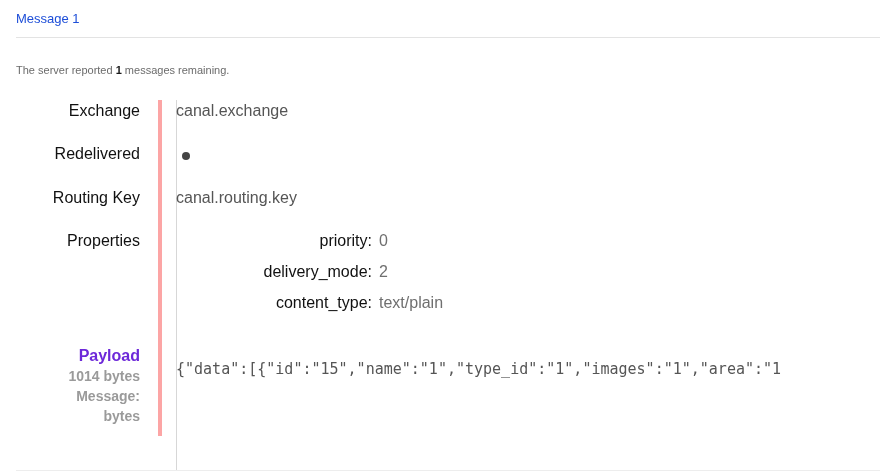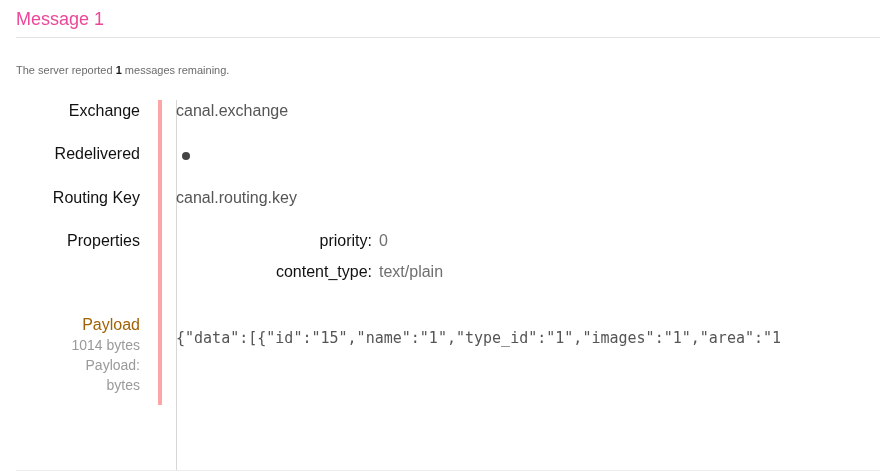--- a/index.html
+++ b/index.html
@@ -26,22 +26,22 @@
   .panel-header {
     position: absolute;
     left: 16px;
     top: 8px;
     width: 864px;
     height: 30px;
     border-bottom: 1px solid #e3e3e3;
     box-sizing: border-box;
   }
   .panel-title {
-    font-size: 18px;
-    color: #ec4899;
+    font-size: 13px;
+    color: #1d4ed8;
     line-height: 22px;
     white-space: nowrap;
   }
 
   
   .summary-line {
     position: absolute;
     left: 16px;
     top: 58px;
     font-size: 11px;
@@ -116,30 +116,30 @@
     text-align: left;
     color: #6f6f6f;
     white-space: nowrap;
   }
 
   
   .payload-row .detail-label {
     padding-bottom: 10px;
   }
   .payload-name {
-    font-weight: normal;
-    font-size: 16px;
-    color: #a16207;
+    font-weight: bold;
+    font-size: 16px;
+    color: #6d28d9;
     line-height: 21px;
   }
   .payload-meta {
     font-size: 14px;
     color: #9a9a9a;
     line-height: 20px;
-    font-weight: normal;
+    font-weight: bold;
   }
   .payload-body {
     font-family: "DejaVu Sans Mono", "Liberation Mono", monospace;
     font-size: 15px;
     color: #555555;
     line-height: 21px;
     white-space: nowrap;
     overflow: hidden;
     padding-top: 14px;
     width: 712px;
@@ -202,33 +202,37 @@
       <tr>
         <td class="detail-label">Properties</td>
         <td class="detail-value">
           <table class="props-table">
             <tbody>
               <tr>
                 <td class="prop-key">priority:</td>
                 <td class="prop-val">0</td>
               </tr>
               <tr>
+                <td class="prop-key">delivery_mode:</td>
+                <td class="prop-val">2</td>
+              </tr>
+              <tr>
                 <td class="prop-key">content_type:</td>
                 <td class="prop-val">text/plain</td>
               </tr>
             </tbody>
           </table>
         </td>
       </tr>
 
       <tr class="payload-row">
         <td class="detail-label">
           <div class="payload-name">Payload</div>
           <div class="payload-meta">1014 bytes</div>
-          <div class="payload-meta">Payload:</div>
+          <div class="payload-meta">Message:</div>
           <div class="payload-meta">bytes</div>
         </td>
         <td class="detail-value">
           <div class="payload-body">{"data":[{"id":"15","name":"1","type_id":"1","images":"1","area":"1</div>
         </td>
       </tr>
     </tbody>
   </table>
 
   <div class="bottom-rule"></div>

